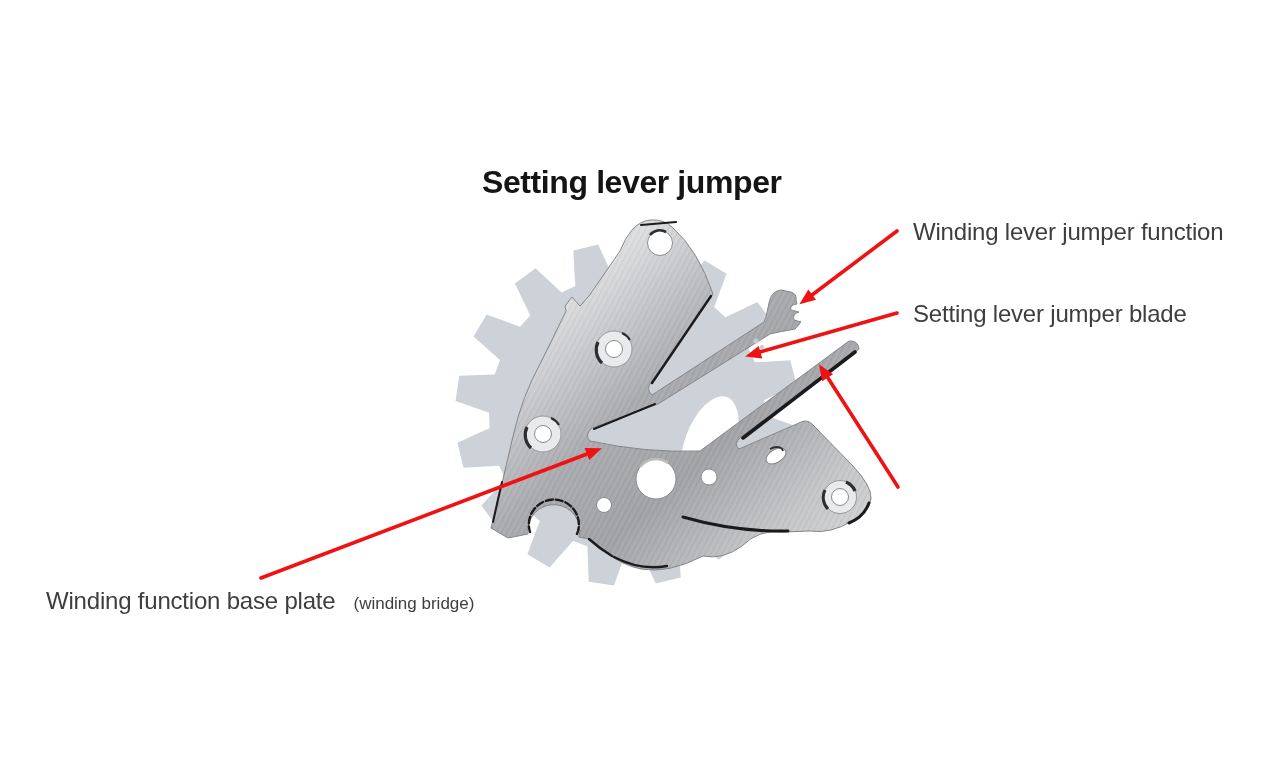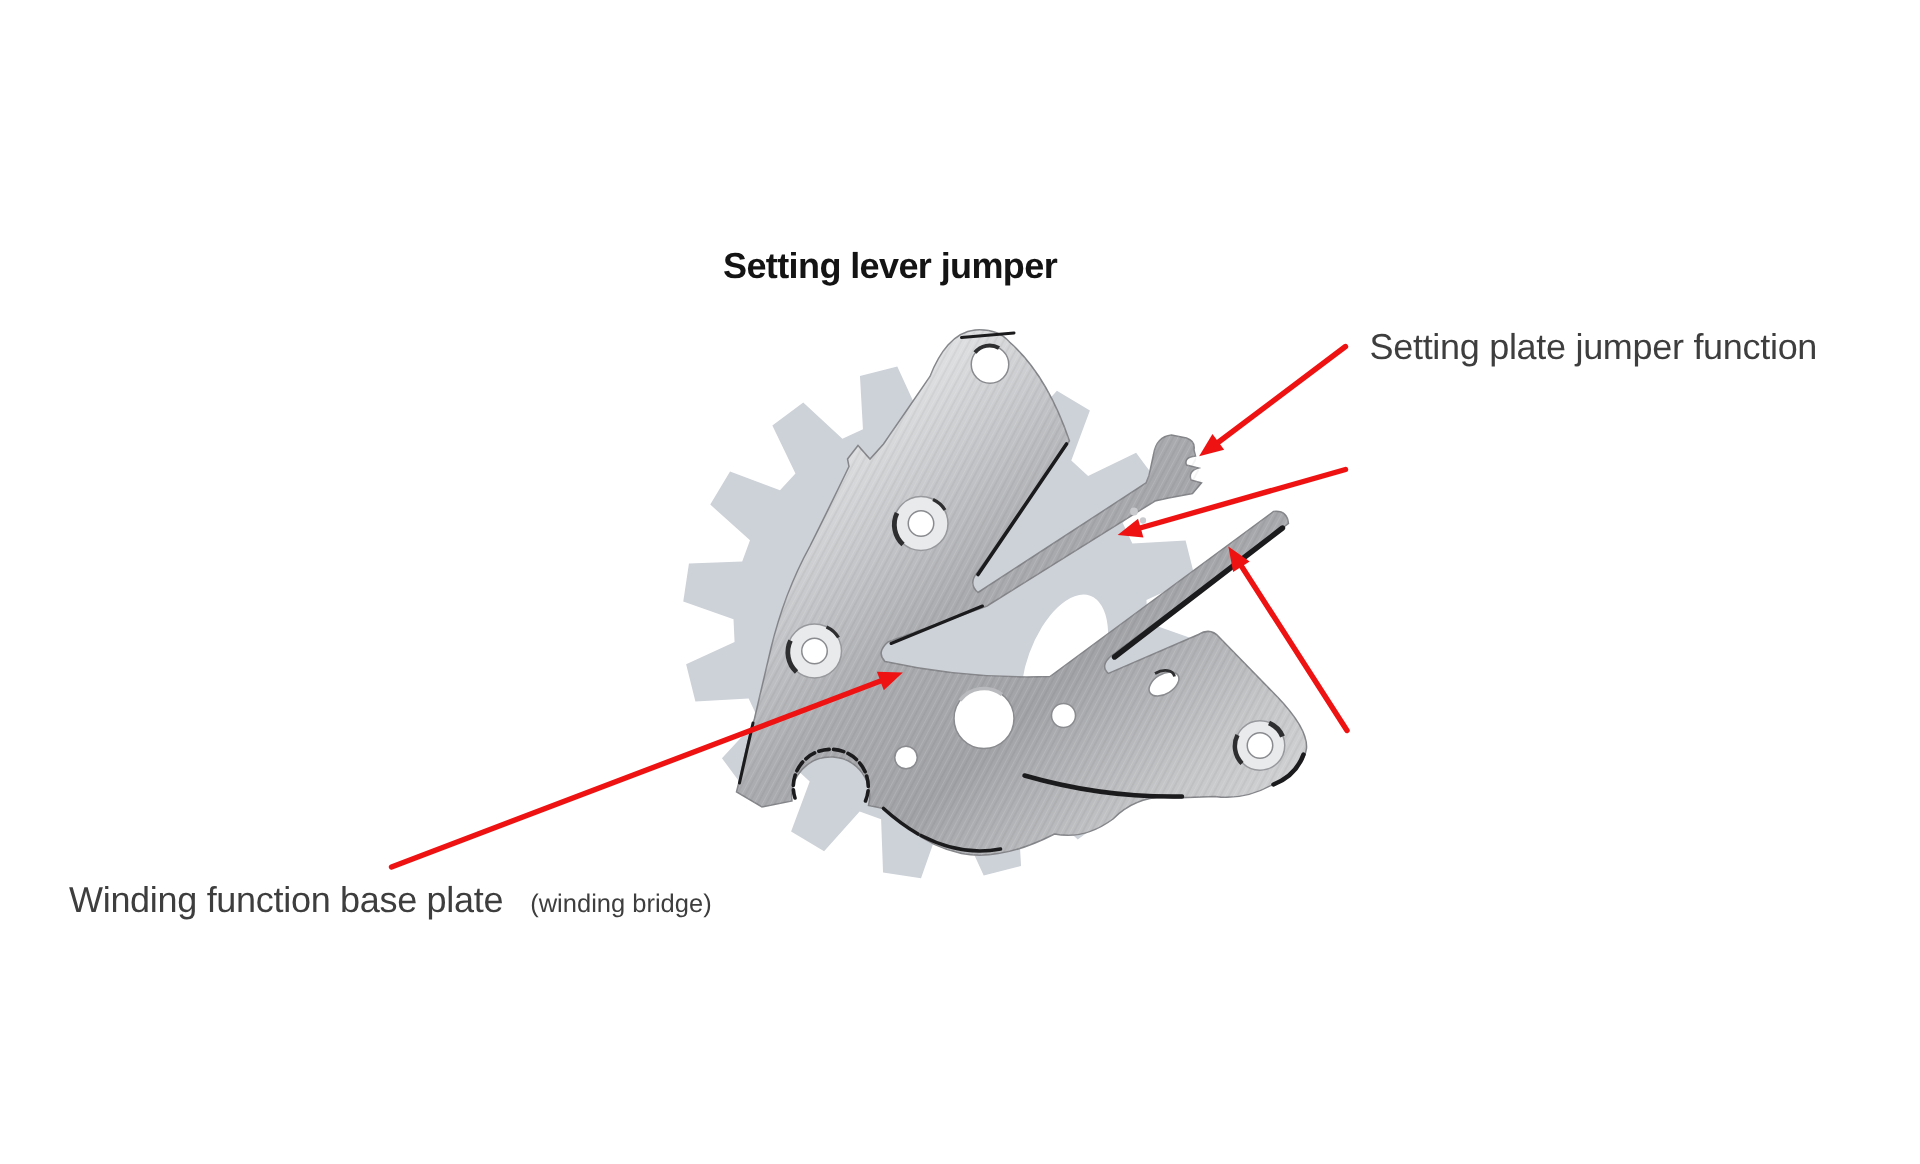--- a/index.html
+++ b/index.html
@@ -1,19 +1,19 @@
 <!DOCTYPE html>
 <html><head>
 <meta charset="utf-8">
 <style>
   html,body{margin:0;padding:0;background:#fff;}
   .page{position:relative;width:1280px;height:776px;background:#fff;overflow:hidden;
         font-family:"Liberation Sans",sans-serif;}
   .diagram-svg{position:absolute;left:0;top:0;width:1280px;height:776px;}
-  .page-title{position:absolute;left:482px;top:164px;font-size:24px;font-weight:bold;
+  .page-title{position:absolute;left:482px;top:164px;font-size:32px;font-weight:bold;
               letter-spacing:-0.4px;color:var(--title-text,#141414);white-space:nowrap;}
   .callout-label{position:absolute;font-size:24px;letter-spacing:-0.2px;
                  color:var(--label-text,#3e3e3e);white-space:nowrap;}
   .callout-function{left:913px;top:218px;}
   .callout-blade{left:913px;top:300px;}
   .callout-pushing{left:915px;top:471px;}
   .callout-baseplate{left:46px;top:587px;}
   .callout-suffix{font-size:17px;letter-spacing:0;margin-left:18px;color:var(--label-text,#3e3e3e);}
   .arrow-line{stroke:var(--arrow-red,#ee1212);stroke-width:3.6;stroke-linecap:round;}
   .arrow-head{fill:var(--arrow-red,#ee1212);}
@@ -150,21 +150,22 @@
       </g>
       <g>
         <line class="arrow-line" x1="261" y1="578" x2="587" y2="454"></line>
         <polygon class="arrow-head" points="601.9,448.3 589.2,460.1 584.6,447.9"></polygon>
       </g>
     </g>
   </svg>
 
   <div class="page-title">Setting lever jumper</div>
 
-  <div class="callout-label callout-function">Setting plate jumper function</div>
+  <div class="callout-label callout-function">Winding lever jumper function</div>
 
+  <div class="callout-label callout-blade">Setting lever jumper blade</div>
 
 
   <div class="callout-label callout-baseplate">
     <span>Winding function base plate</span><span class="callout-suffix">(winding bridge)</span>
   </div>
 
 </div>
 
 </body></html>

